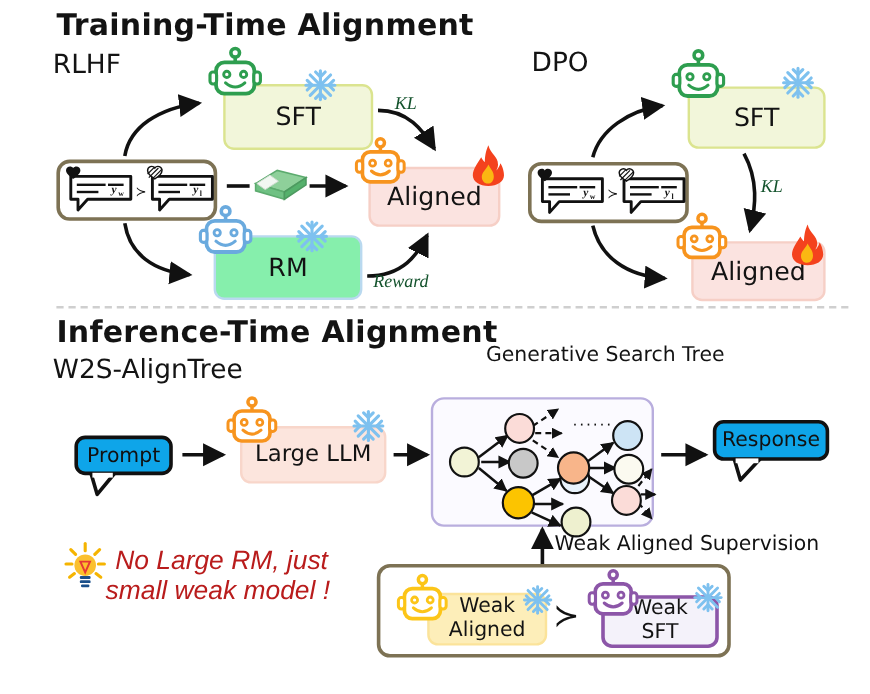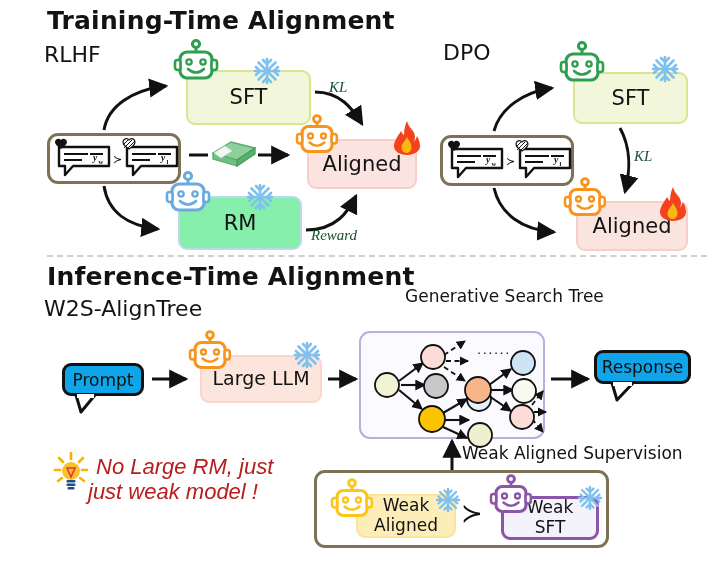--- a/index.html
+++ b/index.html
@@ -513,15 +513,15 @@
       <line x1="6" y1="29" x2="10" y2="26"></line>
       <line x1="32" y1="29" x2="28" y2="26"></line>
     </g>
     <circle cx="19" cy="19" r="9" fill="#fbc02d"></circle>
     <path d="M15,16 L23,16 L19,25 Z" fill="none" stroke="#e53935" stroke-width="1.6"></path>
     <rect x="14.5" y="28" width="9" height="2.4" rx="1" fill="#1a4f8a"></rect>
     <rect x="14.5" y="31.5" width="9" height="2.4" rx="1" fill="#1a4f8a"></rect>
     <rect x="15.5" y="35" width="7" height="2.4" rx="1" fill="#1a4f8a"></rect>
   </svg>
   <div class="abs note-text" style="left:96px;top:453px;">No Large RM, just</div>
-  <div class="abs note-text" style="left:88px;top:478px;">just weak model !</div>
+  <div class="abs note-text" style="left:88px;top:478px;">small weak model !</div>
 
 </div>
 
 </body></html>

